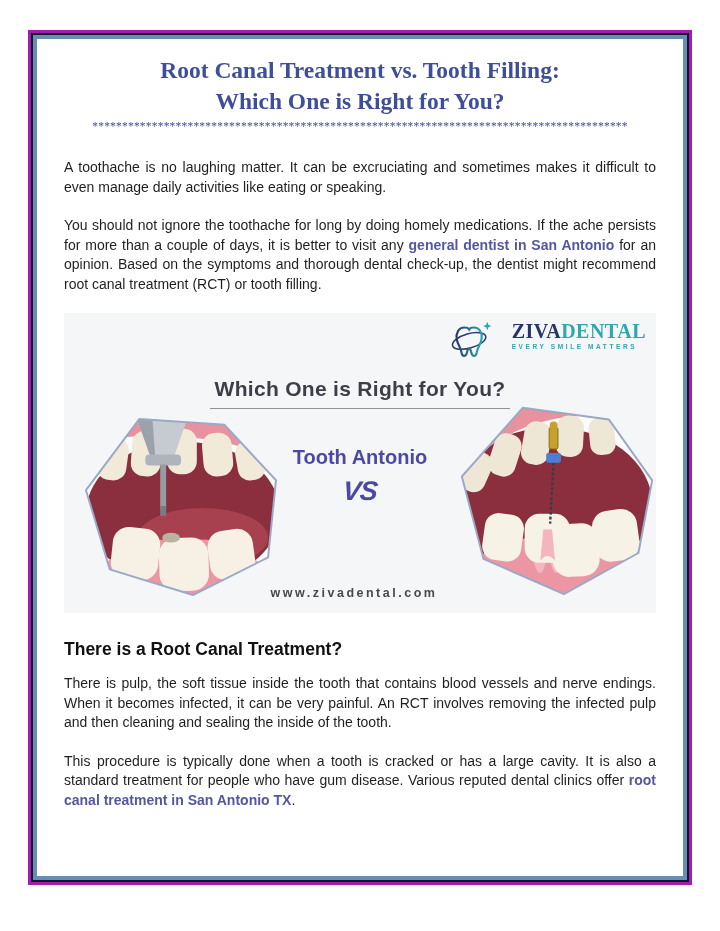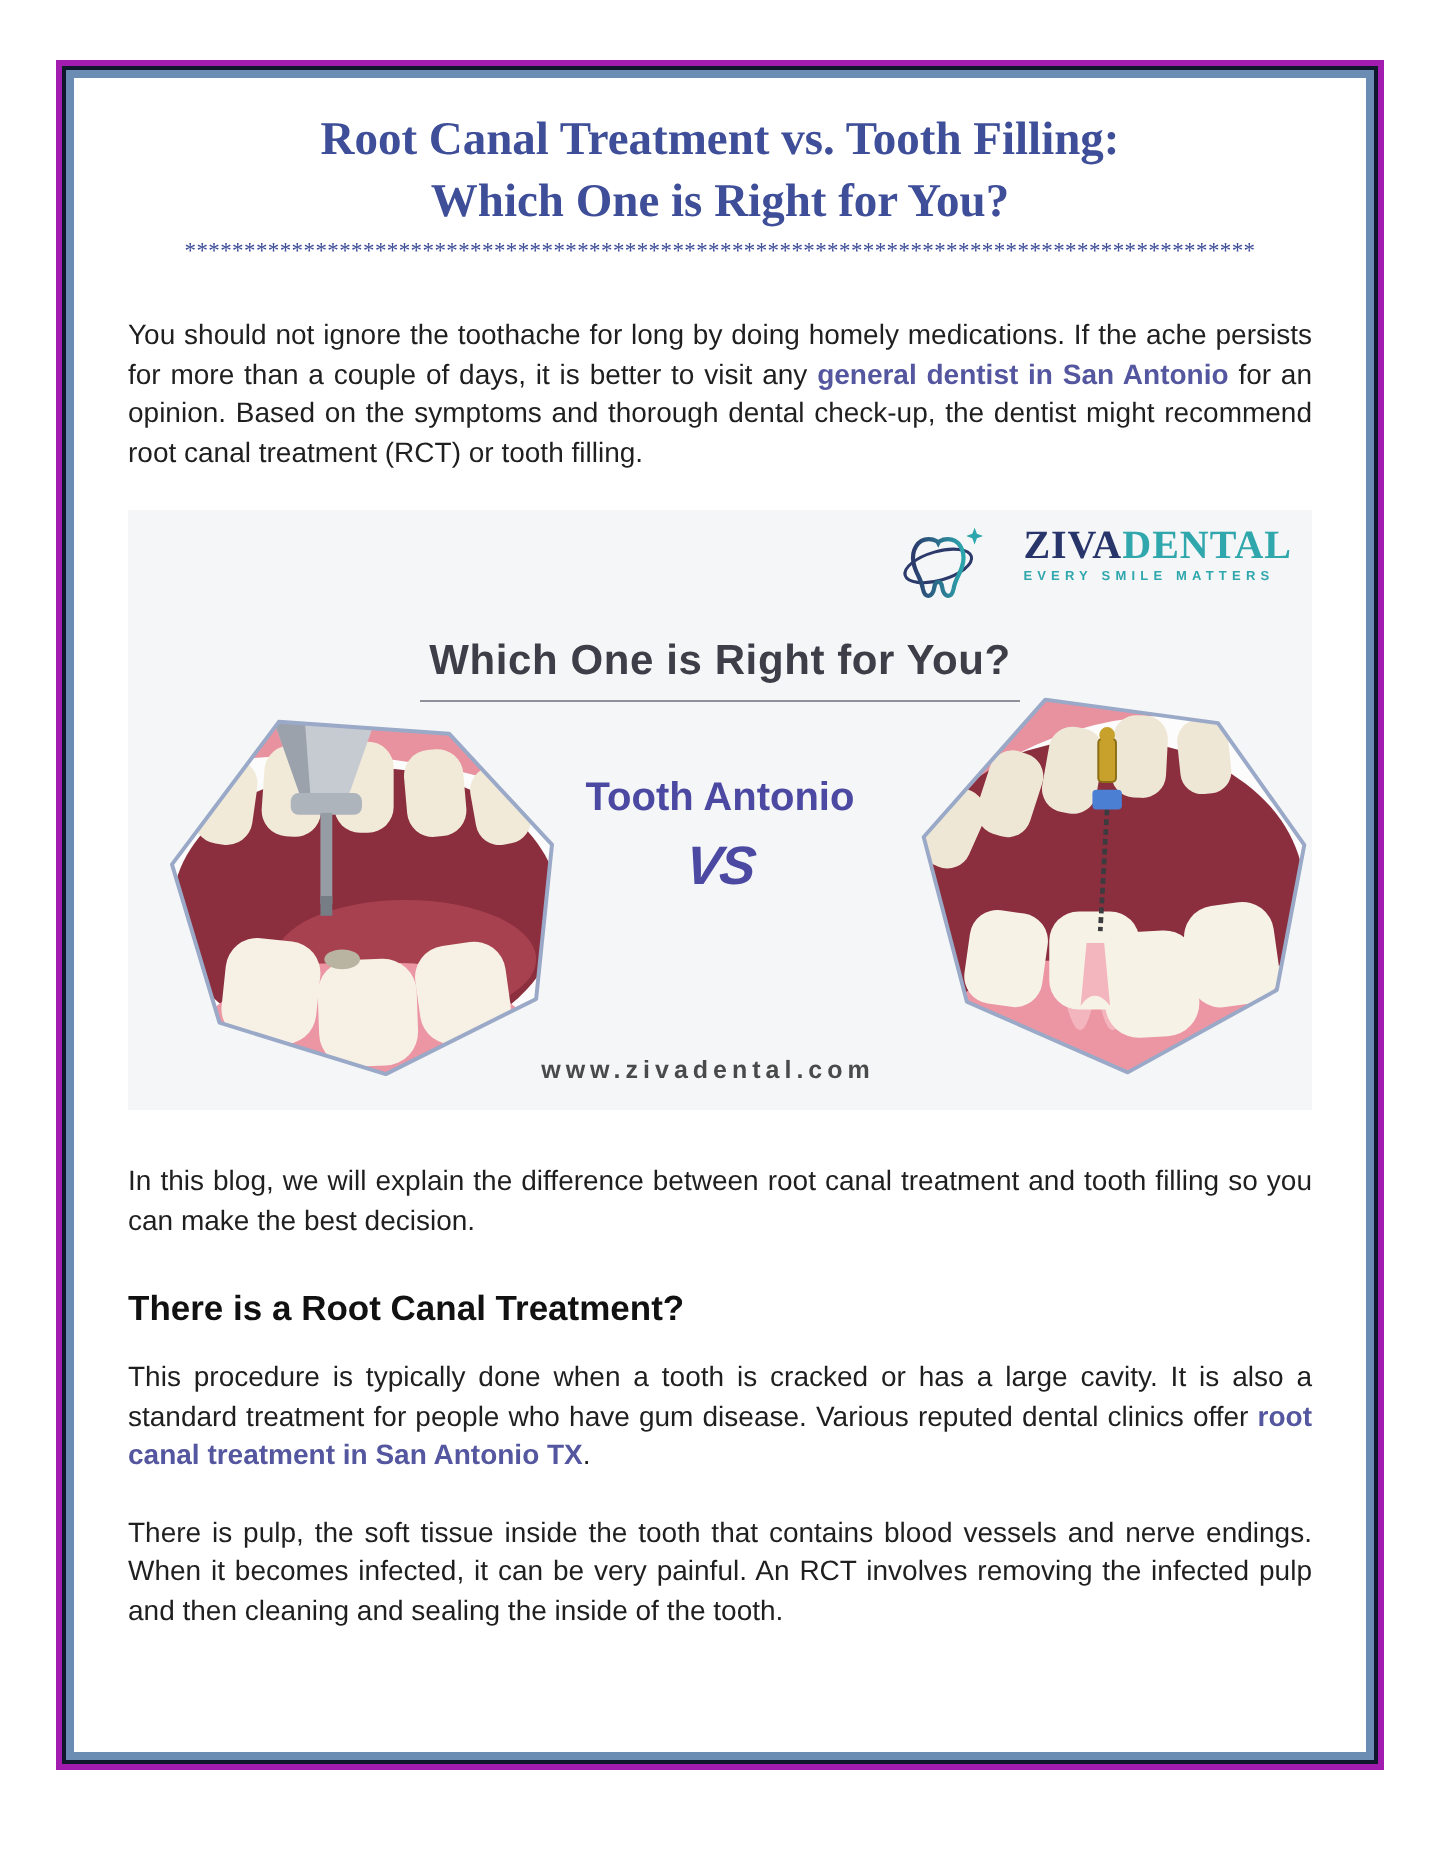--- a/index.html
+++ b/index.html
@@ -144,20 +144,21 @@
 <div class="frame-outer">
   <div class="frame-inner">
 
     <h1 class="title">
       <span>Root Canal Treatment vs. Tooth Filling:</span><br>
       <span>Which One is Right for You?</span>
     </h1>
 
     <div class="stars">******************************************************************************************</div>
 
+    <p class="body">A toothache is no laughing matter. It can be excruciating and sometimes makes it difficult to even manage daily activities like eating or speaking.</p>
 
     <p class="body"><span>You should not ignore the toothache for long by doing homely medications. If the ache persists for more than a couple of days, it is better to visit any </span><a class="inline-link">general dentist in San Antonio</a><span> for an opinion. Based on the symptoms and thorough dental check-up, the dentist might recommend root canal treatment (RCT) or tooth filling.</span></p>
 
     <figure class="fig">
 
       <div class="fig-logo">
         <svg width="44" height="40" viewBox="0 0 46 40">
           <defs>
             <linearGradient id="toothgrad" x1="0" y1="0" x2="1" y2="0">
               <stop offset="0" stop-color="#2b3a6b"></stop>
@@ -247,22 +248,21 @@
       </svg>
 
       <div class="fig-center">
         <div class="fig-option">Tooth Antonio</div>
         <div class="fig-vs">VS</div>
       </div>
 
       <div class="fig-site">www.zivadental.com</div>
     </figure>
 
-    <p class="body">In this blog, we will explain the difference between root canal treatment and tooth filling so you can make the best decision.</p>
 
     <h2 class="section">There is a Root Canal Treatment?</h2>
 
+    <p class="body">There is pulp, the soft tissue inside the tooth that contains blood vessels and nerve endings. When it becomes infected, it can be very painful. An RCT involves removing the infected pulp and then cleaning and sealing the inside of the tooth.</p>
+
     <p class="body"><span>This procedure is typically done when a tooth is cracked or has a large cavity. It is also a standard treatment for people who have gum disease. Various reputed dental clinics offer </span><a class="inline-link">root canal treatment in San Antonio TX</a><span>.</span></p>
-
-    <p class="body">There is pulp, the soft tissue inside the tooth that contains blood vessels and nerve endings. When it becomes infected, it can be very painful. An RCT involves removing the infected pulp and then cleaning and sealing the inside of the tooth.</p>
 
   </div>
 </div>
 
 </body></html>

